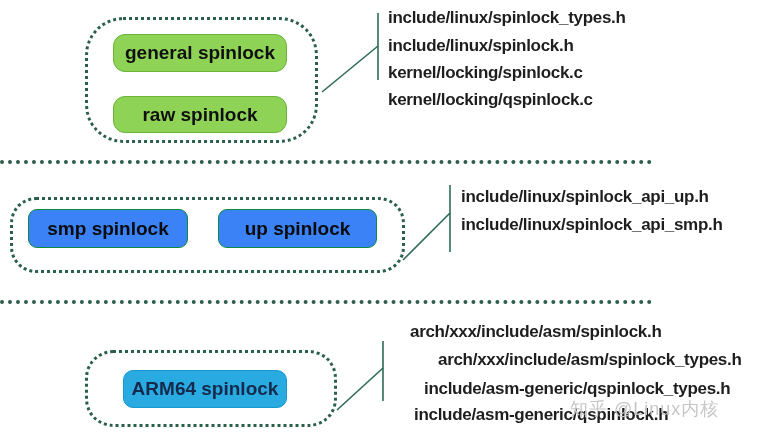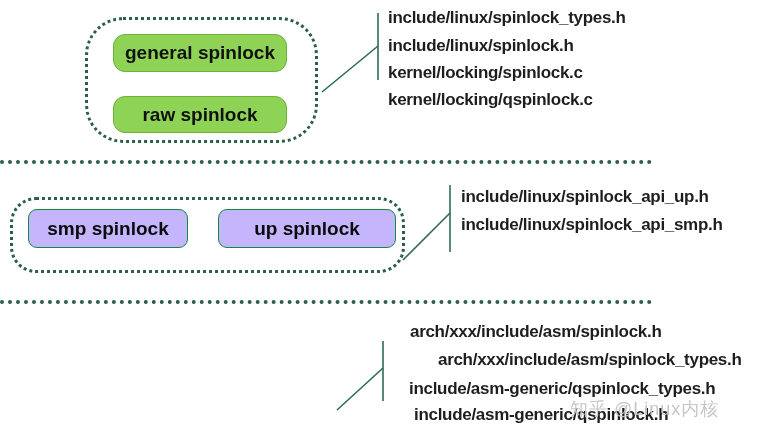--- a/index.html
+++ b/index.html
@@ -23,29 +23,29 @@
     position:absolute;
     display:flex;align-items:center;justify-content:center;
     font-weight:bold;font-size:19px;
     box-sizing:border-box;
     white-space:nowrap;
   }
   .node-light{
     background:#8ed356;border:1px solid #6ab23a;color:#101010;border-radius:12px;
   }
   .node-green{
-    background:#c4b5fd;border:1px solid #0e8a42;color:#0b0b0b;border-radius:9px;
+    background:#3b82f6;border:1px solid #0e8a42;color:#0b0b0b;border-radius:9px;
   }
   .node-blue{
     background:#29abe2;border:1px solid #1b97cf;color:#14294b;border-radius:10px;
   }
   .n-general{left:25px;top:14px;width:174px;height:38px;}
   .n-raw{left:25px;top:76px;width:174px;height:37px;}
   .n-smp{left:15px;top:9px;width:160px;height:39px;}
-  .n-up{left:205px;top:9px;width:178px;height:39px;}
+  .n-up{left:205px;top:9px;width:159px;height:39px;}
   .n-arm{left:35px;top:17px;width:164px;height:38px;}
   .divider{
     position:absolute;left:0;width:652px;height:0;
     border-top:4px dotted #2b5f4a;
   }
   .divider-1{top:160px;}
   .divider-2{top:300px;}
   .file-path{
     position:absolute;
     font-size:17px;font-weight:bold;color:#1e1e1e;
@@ -83,23 +83,28 @@
     </div>
     <div class="node node-green n-up">
       <span>up spinlock</span>
     </div>
   </div>
   <div class="file-path" style="left:461px;top:187px;">include/linux/spinlock_api_up.h</div>
   <div class="file-path" style="left:461px;top:215px;">include/linux/spinlock_api_smp.h</div>
 
   <div class="divider divider-2"></div>
 
+  <div class="cluster cluster-3">
+    <div class="node node-blue n-arm">
+      <span>ARM64 spinlock</span>
+    </div>
+  </div>
   <div class="file-path" style="left:410px;top:322px;">arch/xxx/include/asm/spinlock.h</div>
   <div class="file-path" style="left:406px;top:350px;margin-left:32px;">arch/xxx/include/asm/spinlock_types.h</div>
-  <div class="file-path" style="left:409px;top:379px;">include/asm-generic/qspinlock_types.h</div>
+  <div class="file-path" style="left:424px;top:379px;">include/asm-generic/qspinlock_types.h</div>
   <div class="file-path" style="left:414px;top:405px;">include/asm-generic/qspinlock.h</div>
 
   <svg class="connectors" width="776" height="439">
     <g stroke="#2e6b56" stroke-width="1.6" fill="none">
       <path d="M322,92 L378,46"></path>
       <path d="M378,13 L378,80"></path>
       <path d="M403,260 L450,213"></path>
       <path d="M450,185 L450,252"></path>
       <path d="M337,410 L383,368"></path>
       <path d="M383,341 L383,401"></path>

